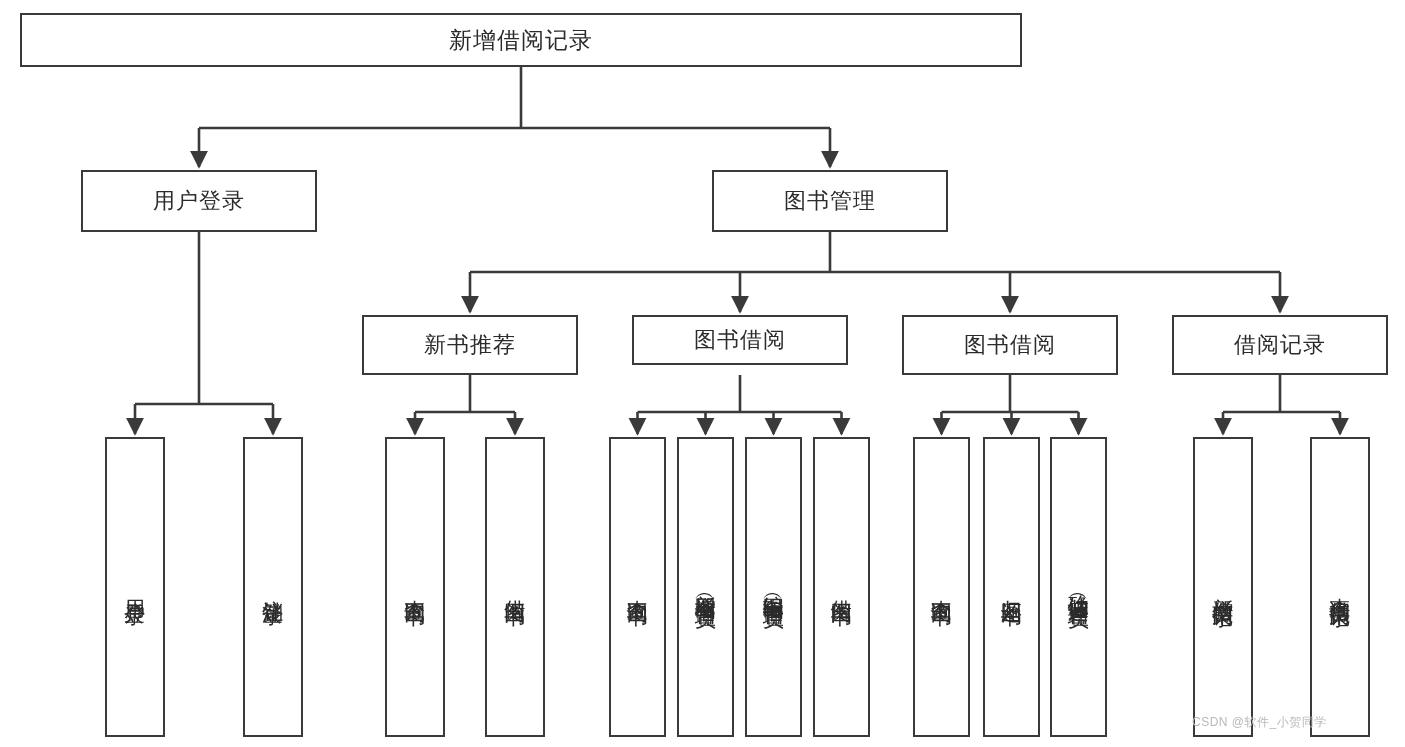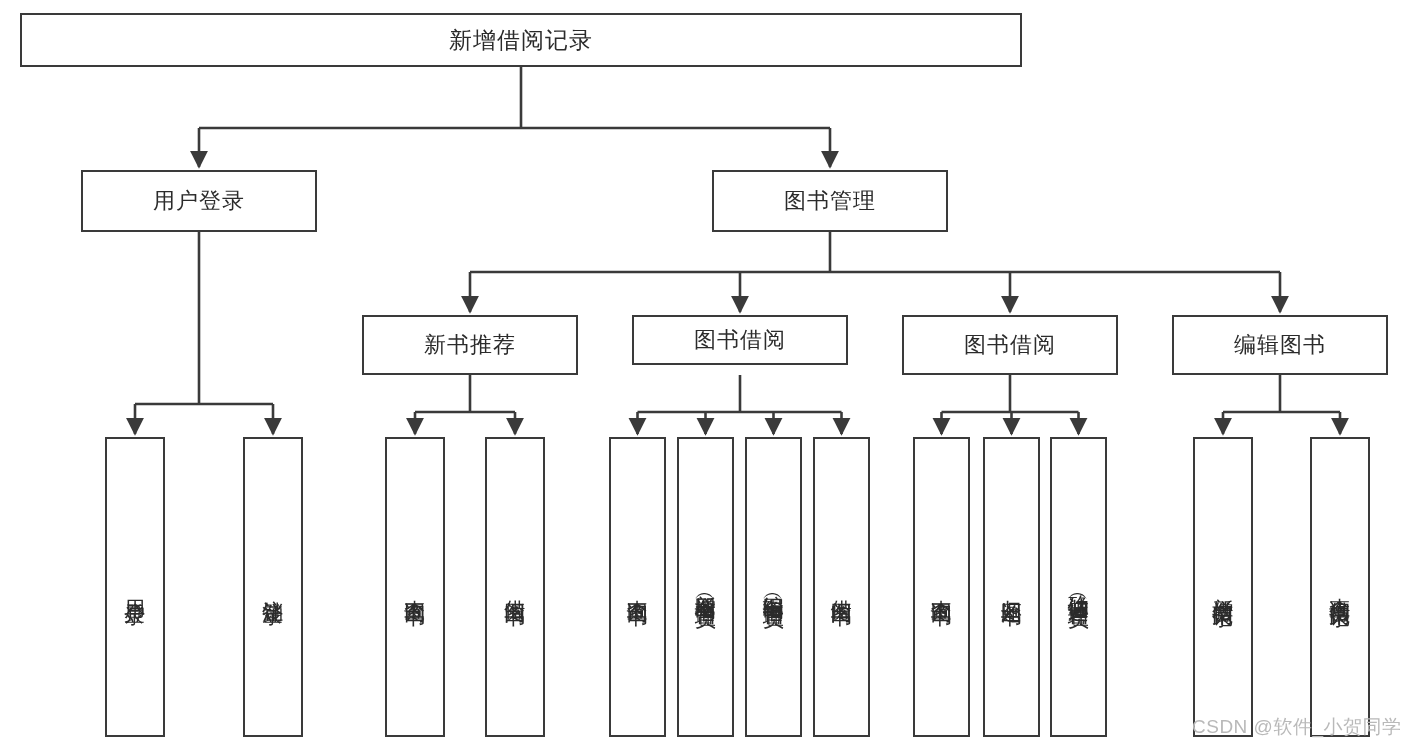--- a/index.html
+++ b/index.html
@@ -56,21 +56,21 @@
     padding: 4px 0;
   }
   .node.v > span {
     writing-mode: vertical-rl;
     text-orientation: upright;
     display: block;
     white-space: nowrap;
   }
   .watermark {
     position: absolute;
-    font-size: 19px;
+    font-size: 12px;
     color: #b9b9b9;
     white-space: nowrap;
     letter-spacing: 0.5px;
     left: 1192px;
     top: 714px;
   }
 </style>
 </head>
 <body>
 
@@ -133,21 +133,21 @@
   <div class="node h" style="left: 712px; top: 170px; width: 236px; height: 62px;">
     <span>图书管理</span>
   </div>
   <div class="node h" style="left: 632px; top: 315px; width: 216px; height: 50px;">
     <span>图书借阅</span>
   </div>
   <div class="node h" style="left: 902px; top: 315px; width: 216px; height: 60px;">
     <span>图书借阅</span>
   </div>
   <div class="node h" style="left: 1172px; top: 315px; width: 216px; height: 60px;">
-    <span>编辑图书</span>
+    <span>借阅记录</span>
   </div>
 
   <div class="node v" style="left: 105px; top: 437px; width: 60px; height: 300px;">
     <span>用户登录</span>
   </div>
   <div class="node v" style="left: 243px; top: 437px; width: 60px; height: 300px;">
     <span>注销登录</span>
   </div>
   <div class="node v" style="left: 385px; top: 437px; width: 60px; height: 300px;">
     <span>查询图书</span>

